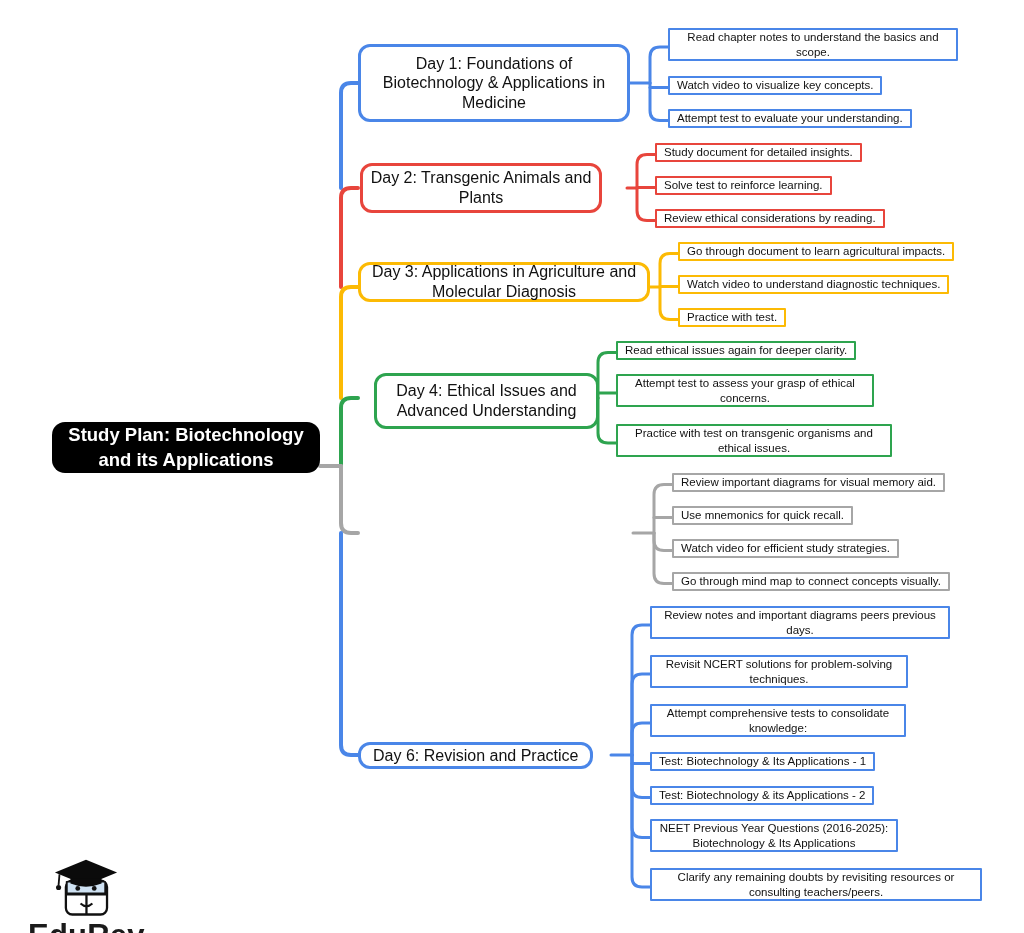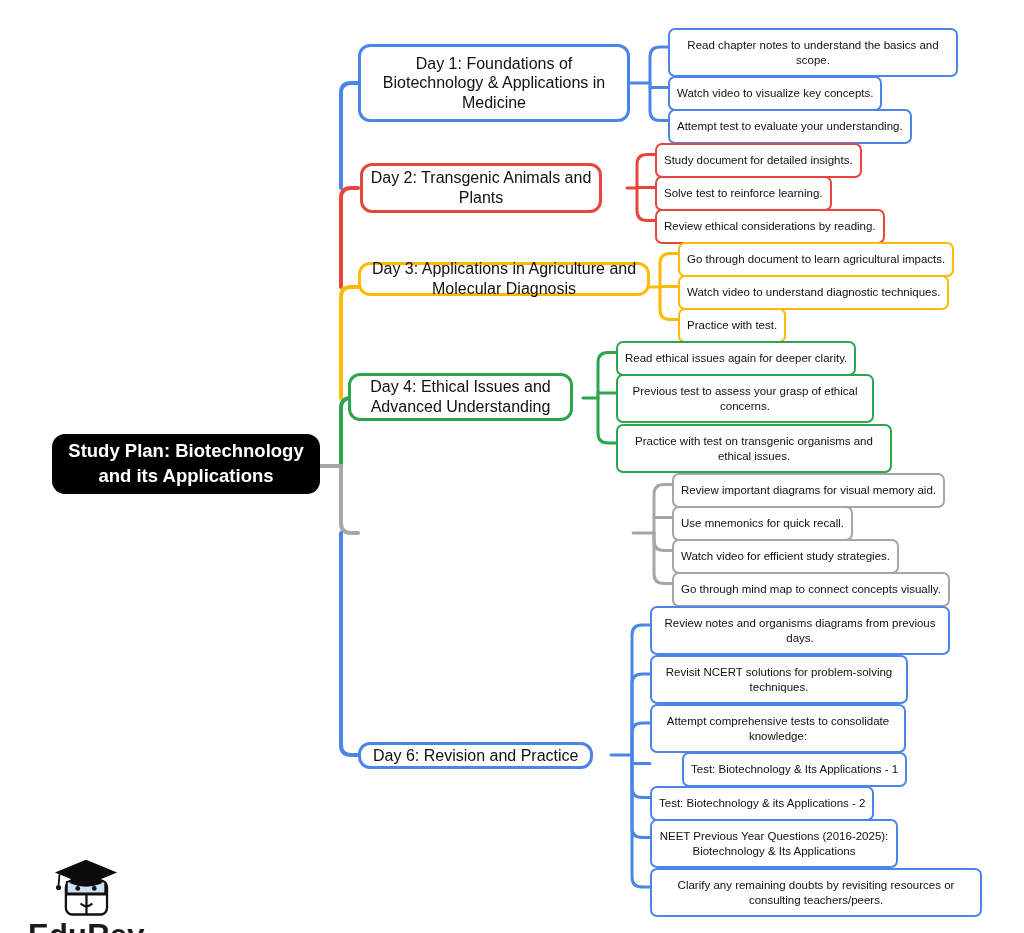--- a/index.html
+++ b/index.html
@@ -11,21 +11,21 @@
   .connectors path{fill:none;stroke-linecap:round;}
   .trunk{stroke-width:4px;}
   .branch{stroke-width:3px;}
   .s-blue{stroke:#4a86e8}.s-red{stroke:#e8453c}.s-yellow{stroke:#fcba04}
   .s-green{stroke:#2ea44f}.s-gray{stroke:#a6a6a6}
   .node{
     position:absolute;box-sizing:border-box;background:#fff;z-index:2;
     display:flex;align-items:center;justify-content:center;text-align:center;
   }
   .day{border:3px solid;border-radius:12px;font-size:16px;line-height:1.22;padding:3px 7px;}
-  .child{border:2.5px solid;border-radius:7px;font-size:11.5px;line-height:1.28;padding:8px 7px;}
+  .child{border:2.5px solid;border-radius:1px;font-size:11.5px;line-height:1.28;padding:0 7px;}
   .nw{white-space:nowrap;}
   .b-blue{border-color:#4a86e8}.b-red{border-color:#e8453c}.b-yellow{border-color:#fcba04}
   .b-green{border-color:#2ea44f}.b-gray{border-color:#a6a6a6}
   .center-node{
     background:#000;color:#fff;border-radius:13px;font-weight:bold;
     font-size:18.5px;line-height:1.35;padding:4px 8px;z-index:2;
   }
   .logo{position:absolute;display:flex;align-items:center;gap:0;z-index:2;flex-direction:column;}
   .brand{font-size:31px;font-weight:bold;color:#1b1b1b;letter-spacing:0.2px;}
 </style>
@@ -80,21 +80,21 @@
       <path class="branch s-blue" d="M 632 755 L 632 635 Q 632 625 642 625 L 650 625"></path>
       <path class="branch s-blue" d="M 632 755 L 632 684 Q 632 674 642 674 L 650 674"></path>
       <path class="branch s-blue" d="M 632 755 L 632 733 Q 632 723 642 723 L 650 723"></path>
       <path class="branch s-blue" d="M 632 763.5 L 650 763.5"></path>
       <path class="branch s-blue" d="M 632 755 L 632 787.5 Q 632 797.5 642 797.5 L 650 797.5"></path>
       <path class="branch s-blue" d="M 632 755 L 632 827.5 Q 632 837.5 642 837.5 L 650 837.5"></path>
       <path class="branch s-blue" d="M 632 755 L 632 877 Q 632 887 642 887 L 650 887"></path>
     </g>
   </svg>
 
-  <div class="node center-node" style="left:52px;top:434px;width:268px;height:60px">
+  <div class="node center-node" style="left:52px;top:422px;width:268px;height:51px">
     <span>Study Plan: Biotechnology and its Applications</span>
   </div>
 
   <div class="node day b-blue" style="left:358px;top:44px;width:272px;height:78px">
     <span>Day 1: Foundations of Biotechnology &amp; Applications in Medicine</span>
   </div>
   <div class="node child b-blue" style="left:668px;top:28px;width:290px">
     <span>Read chapter notes to understand the basics and scope.</span>
   </div>
   <div class="node child b-blue nw" style="left:668px;top:76px">
@@ -110,41 +110,41 @@
   <div class="node child b-red nw" style="left:655px;top:143px">
     <span>Study document for detailed insights.</span>
   </div>
   <div class="node child b-red nw" style="left:655px;top:176px">
     <span>Solve test to reinforce learning.</span>
   </div>
   <div class="node child b-red nw" style="left:655px;top:209px">
     <span>Review ethical considerations by reading.</span>
   </div>
 
-  <div class="node day b-yellow" style="left:358px;top:262px;width:292px;height:34px">
+  <div class="node day b-yellow" style="left:358px;top:262px;width:292px;height:40px">
     <span>Day 3: Applications in Agriculture and Molecular Diagnosis</span>
   </div>
   <div class="node child b-yellow nw" style="left:678px;top:242px">
     <span>Go through document to learn agricultural impacts.</span>
   </div>
   <div class="node child b-yellow nw" style="left:678px;top:275px">
     <span>Watch video to understand diagnostic techniques.</span>
   </div>
   <div class="node child b-yellow nw" style="left:678px;top:308px">
     <span>Practice with test.</span>
   </div>
 
-  <div class="node day b-green" style="left:348px;top:373px;width:225px;height:48px">
+  <div class="node day b-green" style="left:374px;top:373px;width:225px;height:56px">
     <span>Day 4: Ethical Issues and Advanced Understanding</span>
   </div>
   <div class="node child b-green nw" style="left:616px;top:341px">
     <span>Read ethical issues again for deeper clarity.</span>
   </div>
   <div class="node child b-green" style="left:616px;top:374px;width:258px">
-    <span>Previous test to assess your grasp of ethical concerns.</span>
+    <span>Attempt test to assess your grasp of ethical concerns.</span>
   </div>
   <div class="node child b-green" style="left:616px;top:424px;width:276px">
     <span>Practice with test on transgenic organisms and ethical issues.</span>
   </div>
 
   <div class="node child b-gray nw" style="left:672px;top:473px">
     <span>Review important diagrams for visual memory aid.</span>
   </div>
   <div class="node child b-gray nw" style="left:672px;top:506px">
     <span>Use mnemonics for quick recall.</span>
@@ -153,29 +153,29 @@
     <span>Watch video for efficient study strategies.</span>
   </div>
   <div class="node child b-gray nw" style="left:672px;top:572px">
     <span>Go through mind map to connect concepts visually.</span>
   </div>
 
   <div class="node day b-blue nw" style="left:358px;top:742px;height:27px;padding:1px 12px">
     <span>Day 6: Revision and Practice</span>
   </div>
   <div class="node child b-blue" style="left:650px;top:606px;width:300px">
-    <span>Review notes and organisms diagrams from previous days.</span>
+    <span>Review notes and important diagrams peers previous days.</span>
   </div>
   <div class="node child b-blue" style="left:650px;top:655px;width:258px">
     <span>Revisit NCERT solutions for problem-solving techniques.</span>
   </div>
   <div class="node child b-blue" style="left:650px;top:704px;width:256px">
     <span>Attempt comprehensive tests to consolidate knowledge:</span>
   </div>
-  <div class="node child b-blue nw" style="left:682px;top:752px">
+  <div class="node child b-blue nw" style="left:650px;top:752px">
     <span>Test: Biotechnology &amp; Its Applications - 1</span>
   </div>
   <div class="node child b-blue nw" style="left:650px;top:786px">
     <span>Test: Biotechnology &amp; its Applications - 2</span>
   </div>
   <div class="node child b-blue" style="left:650px;top:819px;width:248px">
     <span>NEET Previous Year Questions (2016-2025): Biotechnology &amp; Its Applications</span>
   </div>
   <div class="node child b-blue" style="left:650px;top:868px;width:332px">
     <span>Clarify any remaining doubts by revisiting resources or consulting teachers/peers.</span>

